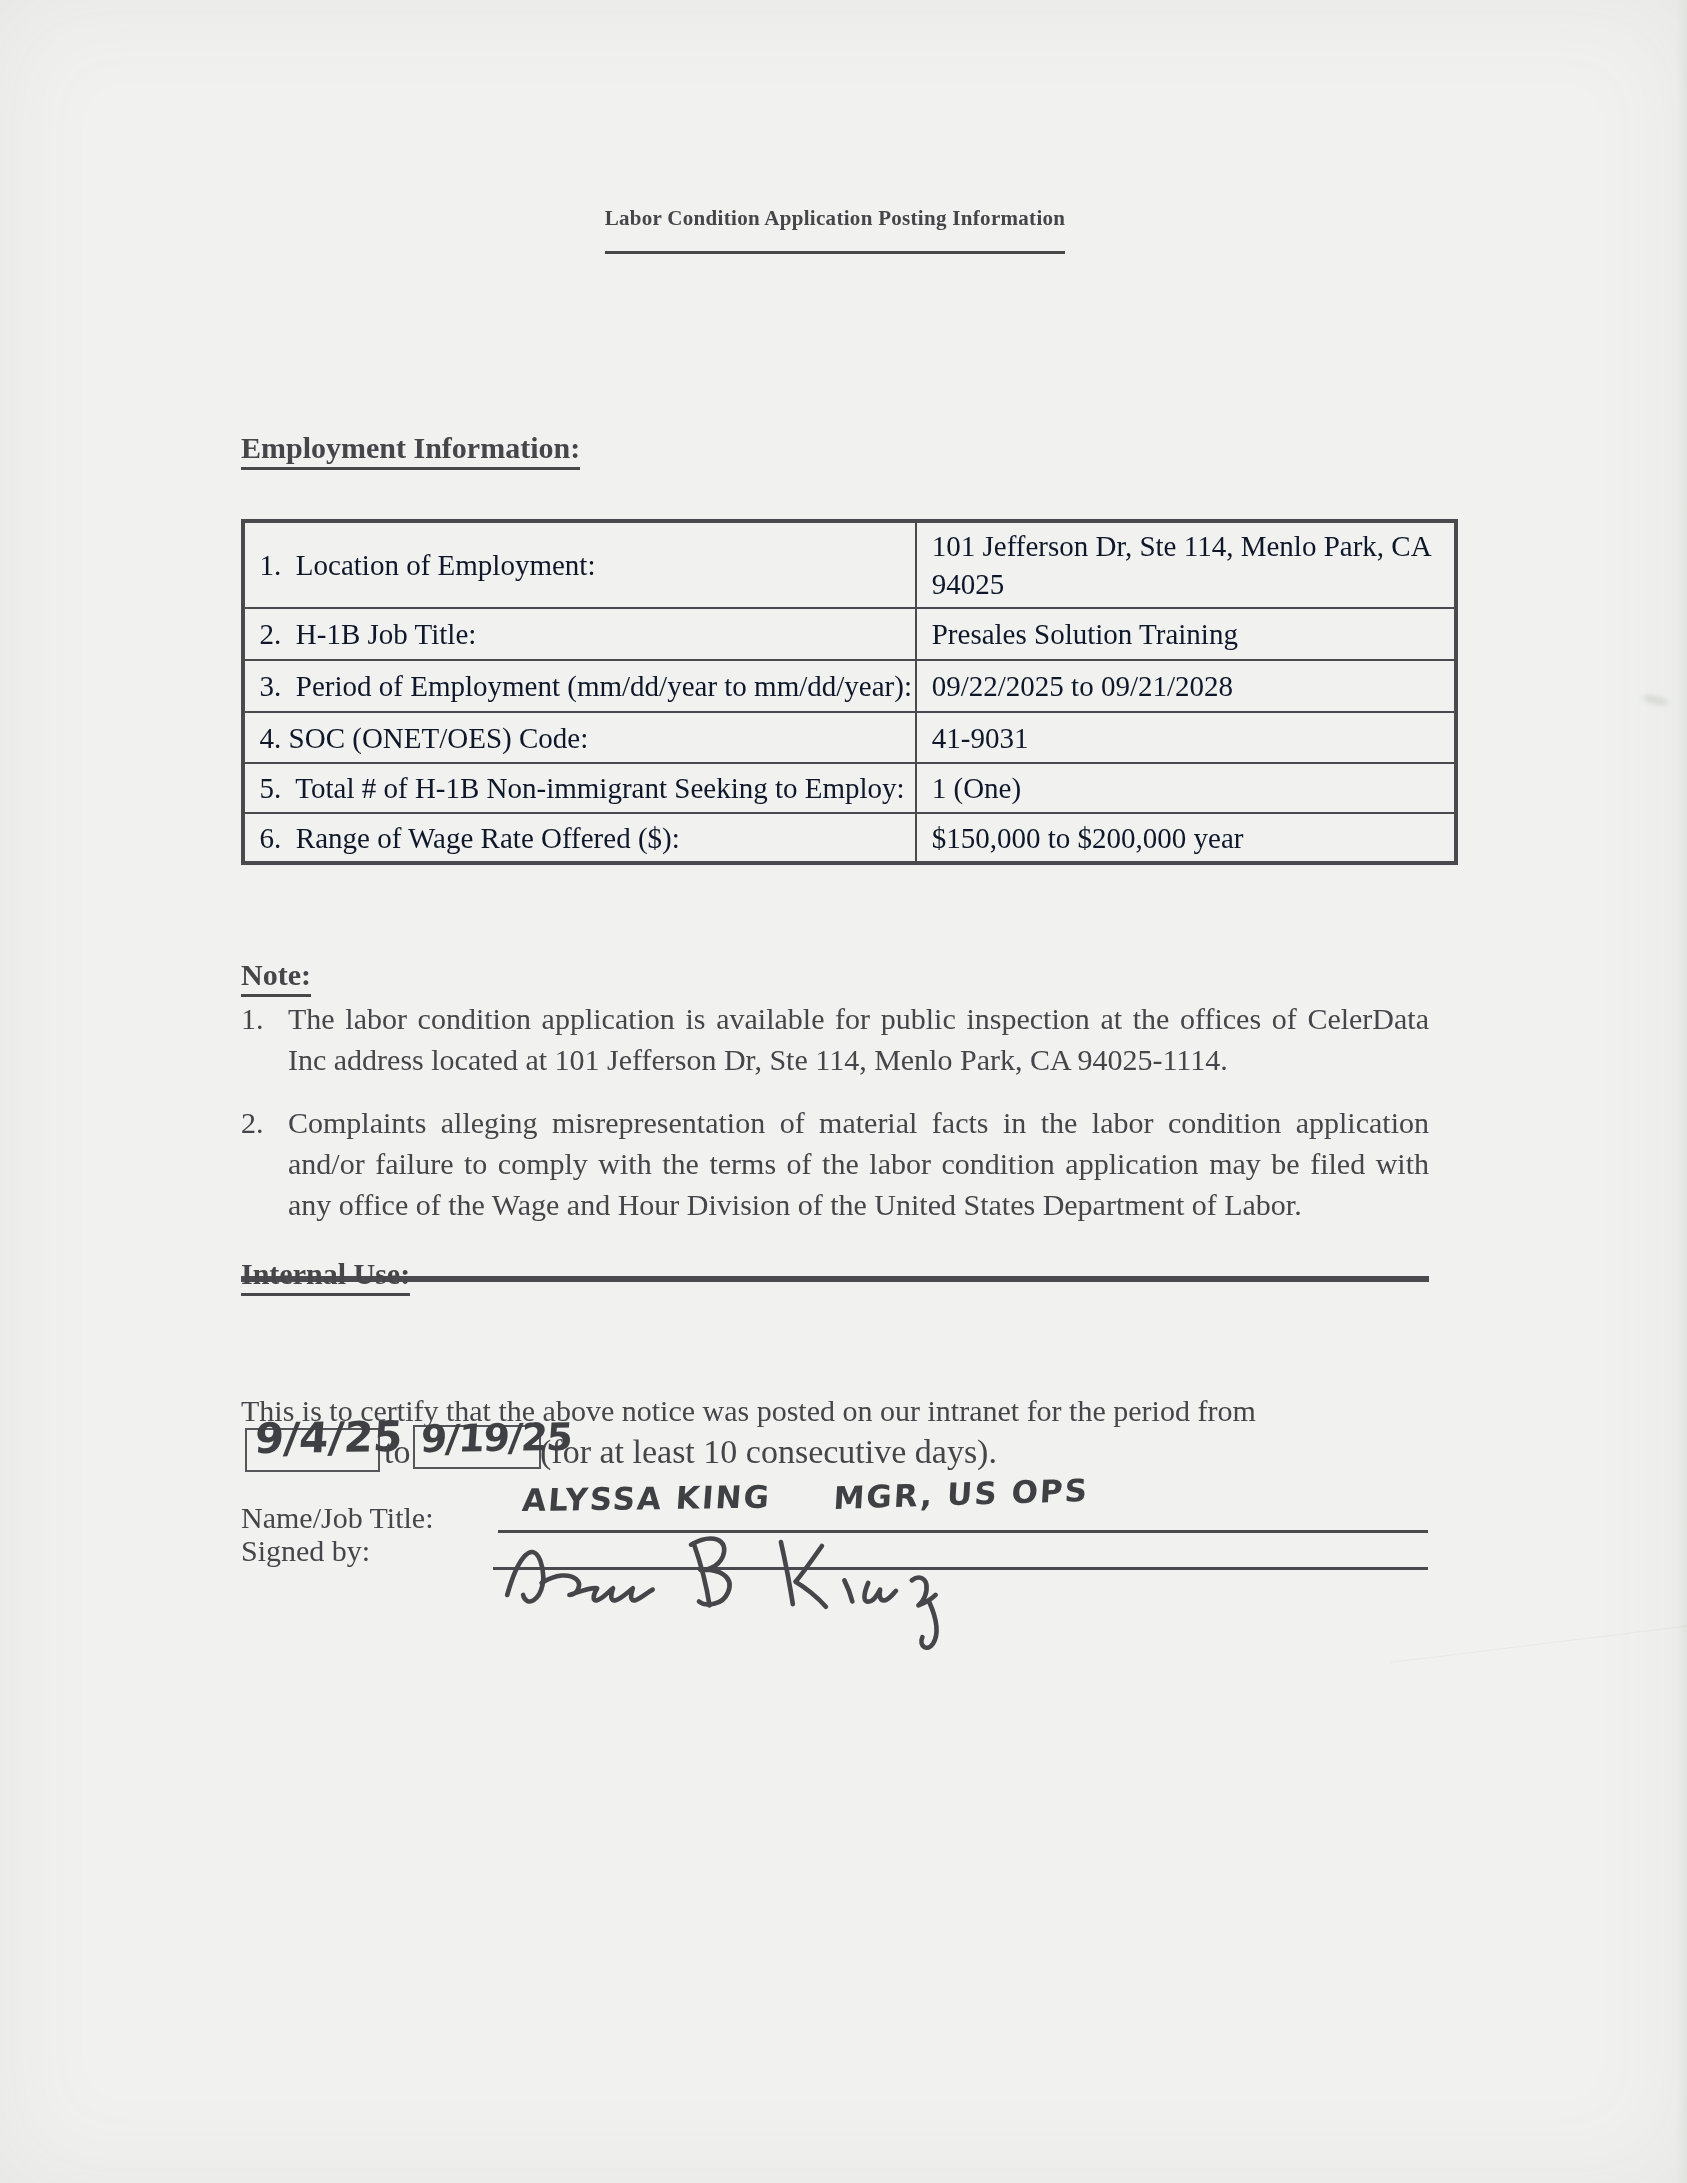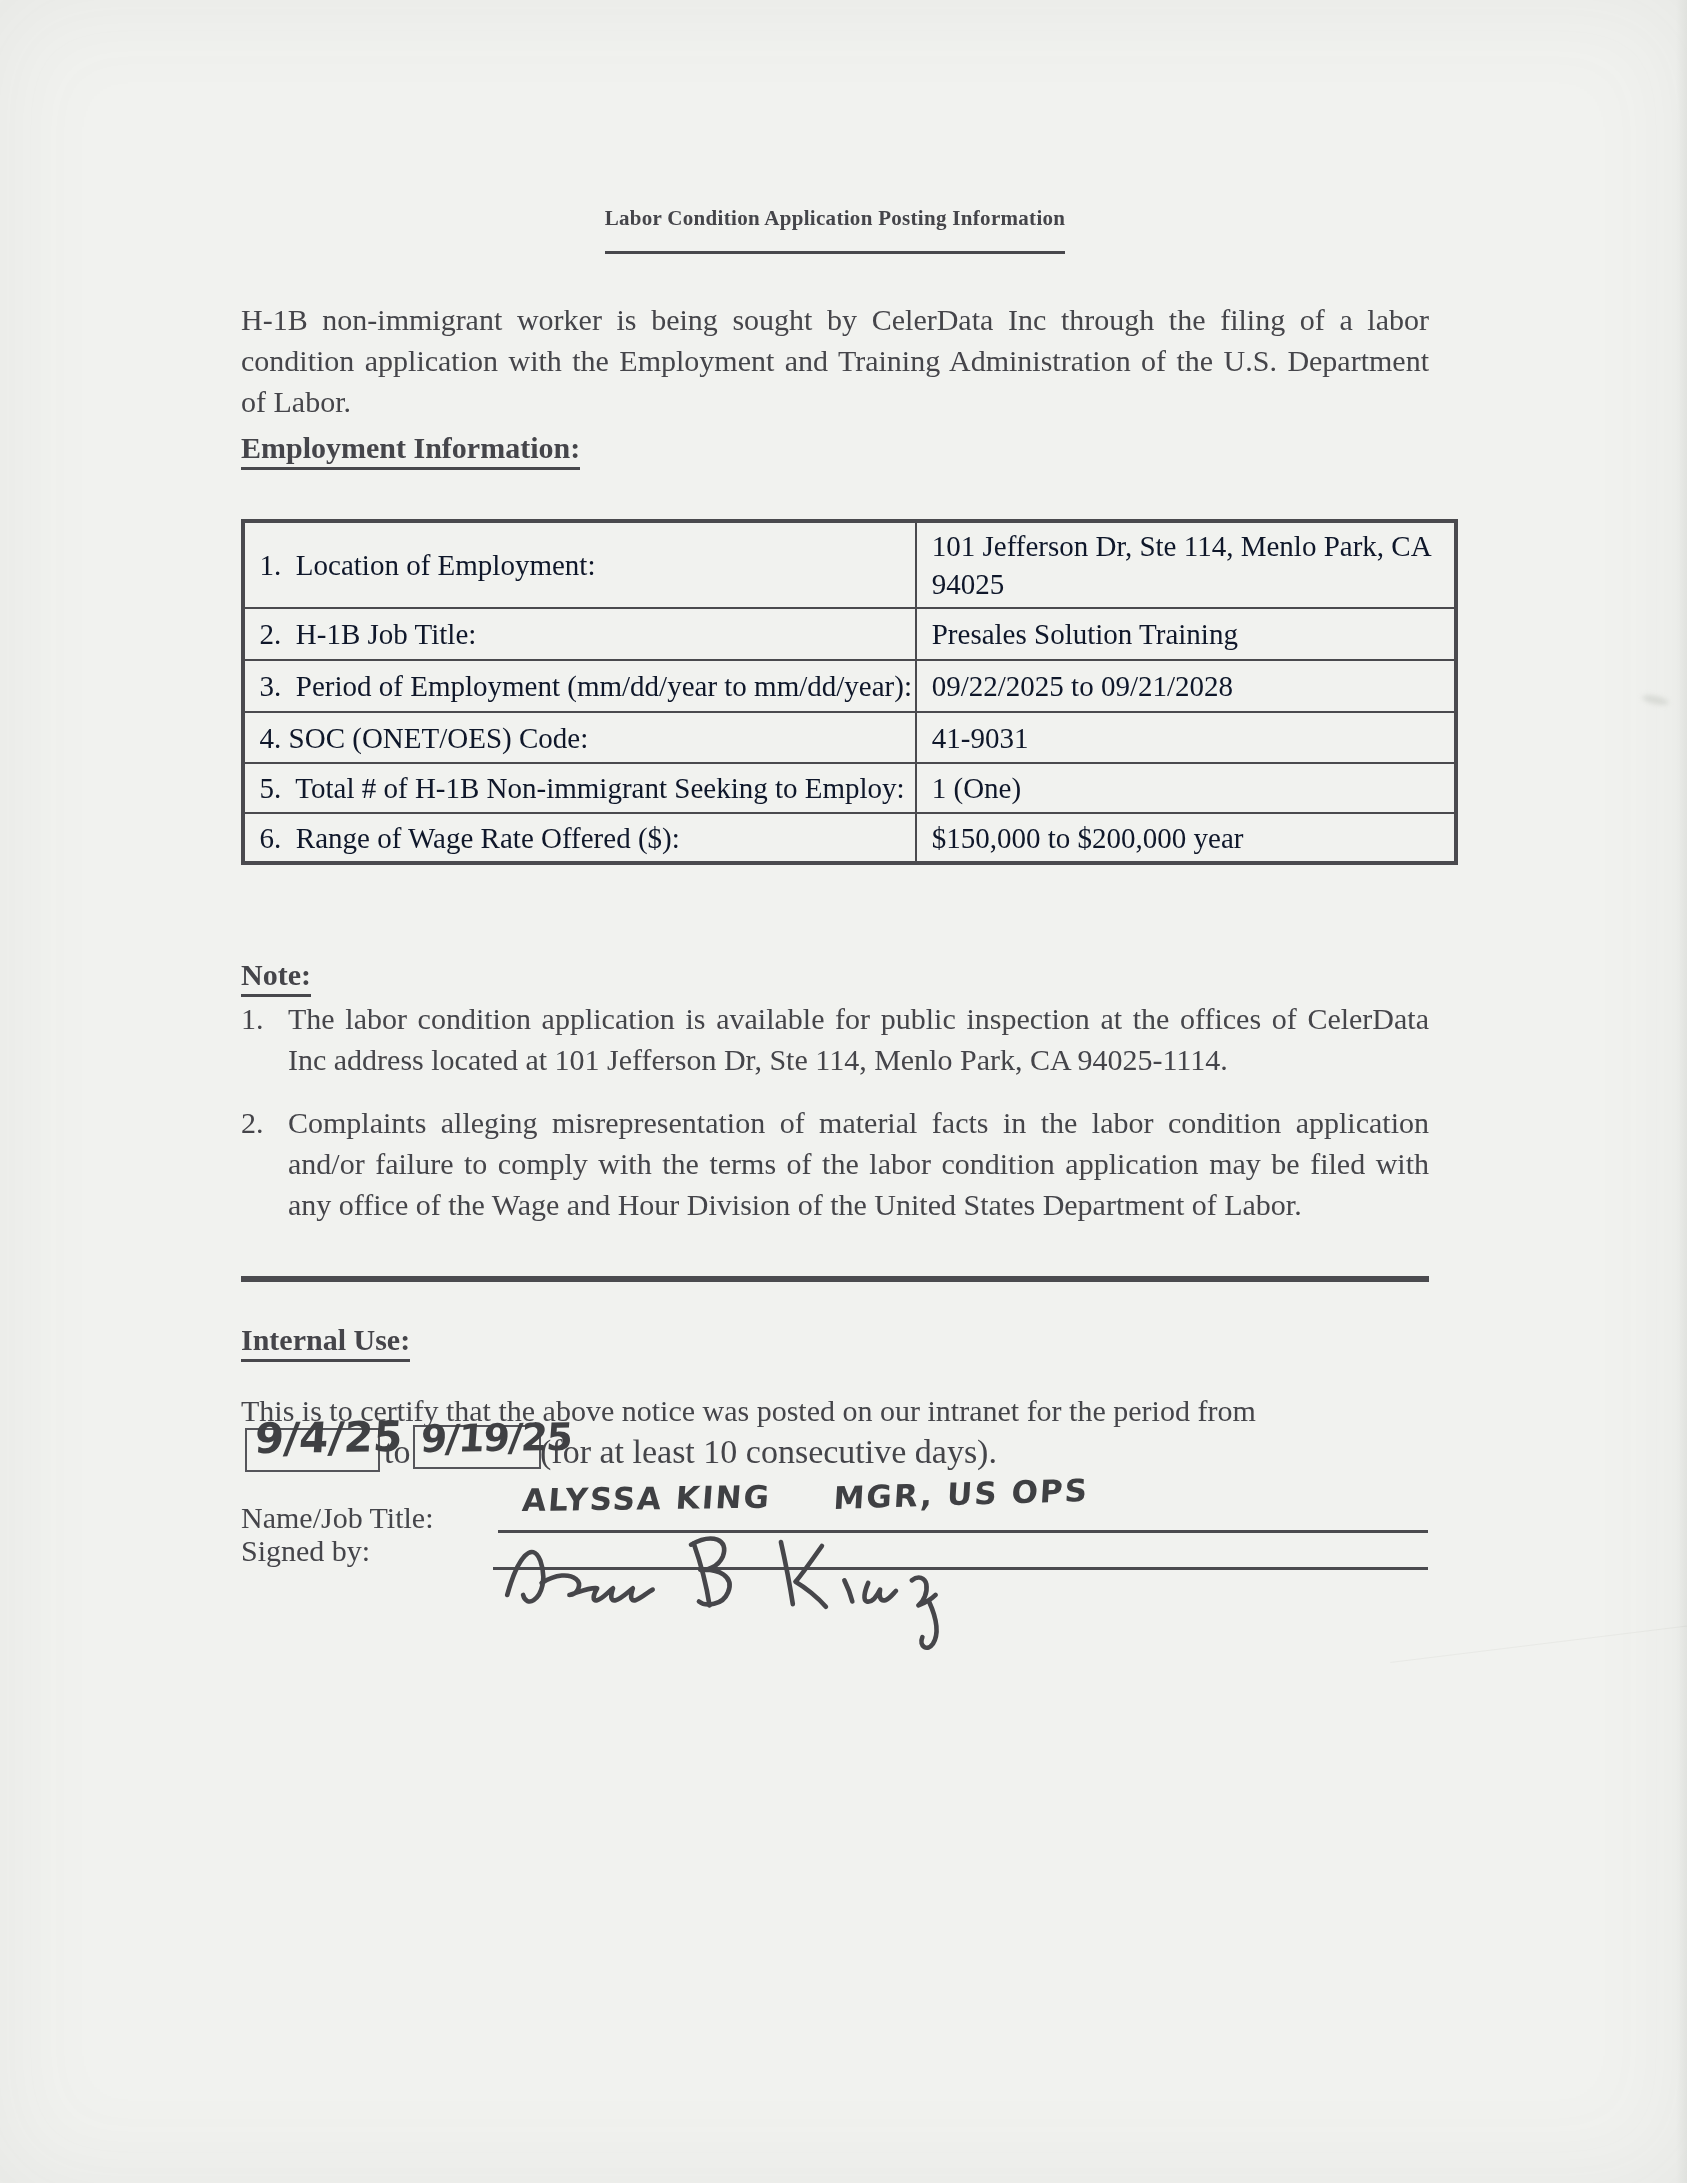--- a/index.html
+++ b/index.html
@@ -64,21 +64,21 @@
 
   .note-heading{top:958px;}
   .note-item{font-size:30px;line-height:41px;}
   .note-num{position:absolute;left:241px;width:40px;}
   .note-text{position:absolute;left:288px;width:1141px;text-align:justify;}
   .n1{top:998px;}
   .n2{top:1102px;}
 
   .hr-rule{left:241px;top:1276px;width:1188px;height:6px;background:#4b4b4f;}
 
-  .internal-heading{top:1323px;text-decoration:underline;}
+  .internal-heading{top:1257px;text-decoration:underline;}
 
   .certify-line{top:1391px;font-size:30px;line-height:40px;}
 
   .date-box{
     position:absolute;height:40px;border:2px solid #55555a;background:transparent;
   }
   .box-from{left:245px;top:1428px;width:131px;}
   .box-to{left:413px;top:1425px;width:124px;}
   .plain-inline{position:absolute;font-size:34px;}
   .to-label{left:384px;top:1433px;}
@@ -112,21 +112,20 @@
 <div class="page">
 
   <div class="edge-band"></div>
   <div class="smudge"></div>
   <div class="crease"></div>
 
   <div class="abs content-w doc-title-wrap">
     <span class="doc-title">Labor Condition Application Posting Information</span>
   </div>
 
-  <div class="abs content-w intro">H-1B non-immigrant worker is being sought by CelerData Inc through the filing of a labor condition application with the Employment and Training Administration of the U.S. Department of Labor.</div>
 
   <div class="abs content-w sec-heading emp-heading">
     <span class="ul">Employment Information:</span>
   </div>
 
   <table class="emp">
     <tbody>
       <tr class="r1">
         <td class="cell-label">1.&nbsp; Location of Employment:</td>
         <td class="cell-value">101 Jefferson Dr, Ste 114, Menlo Park, CA

